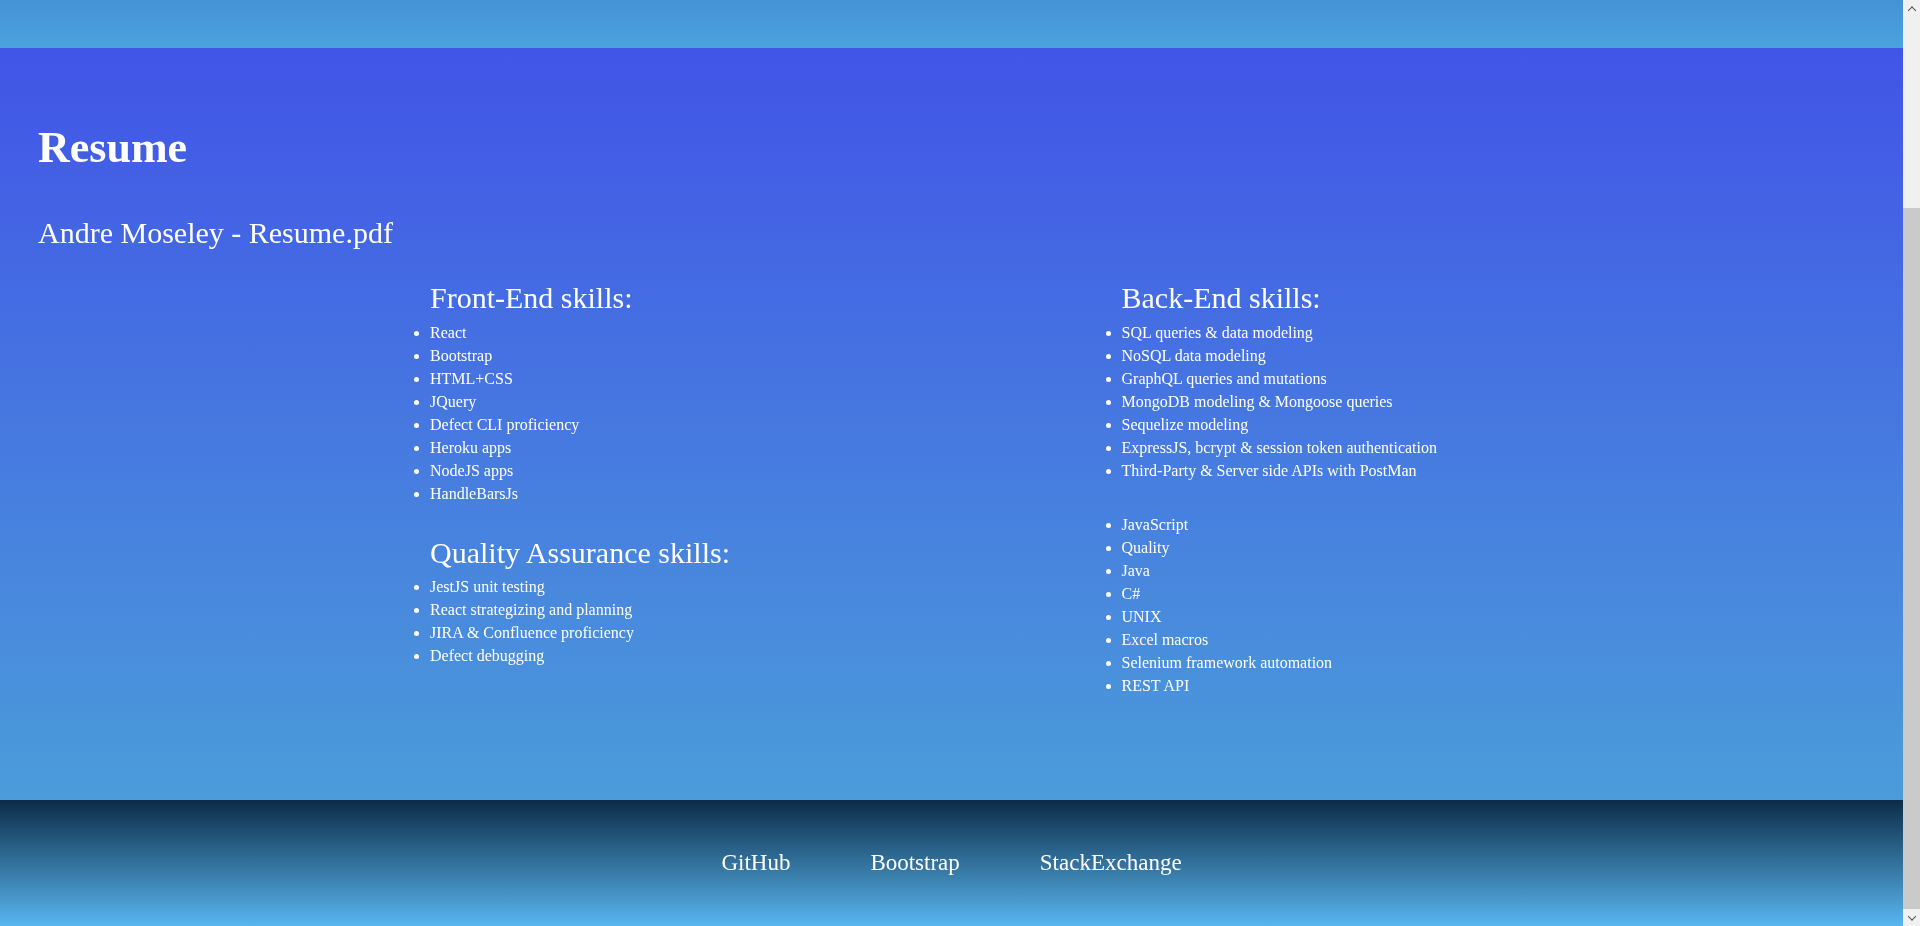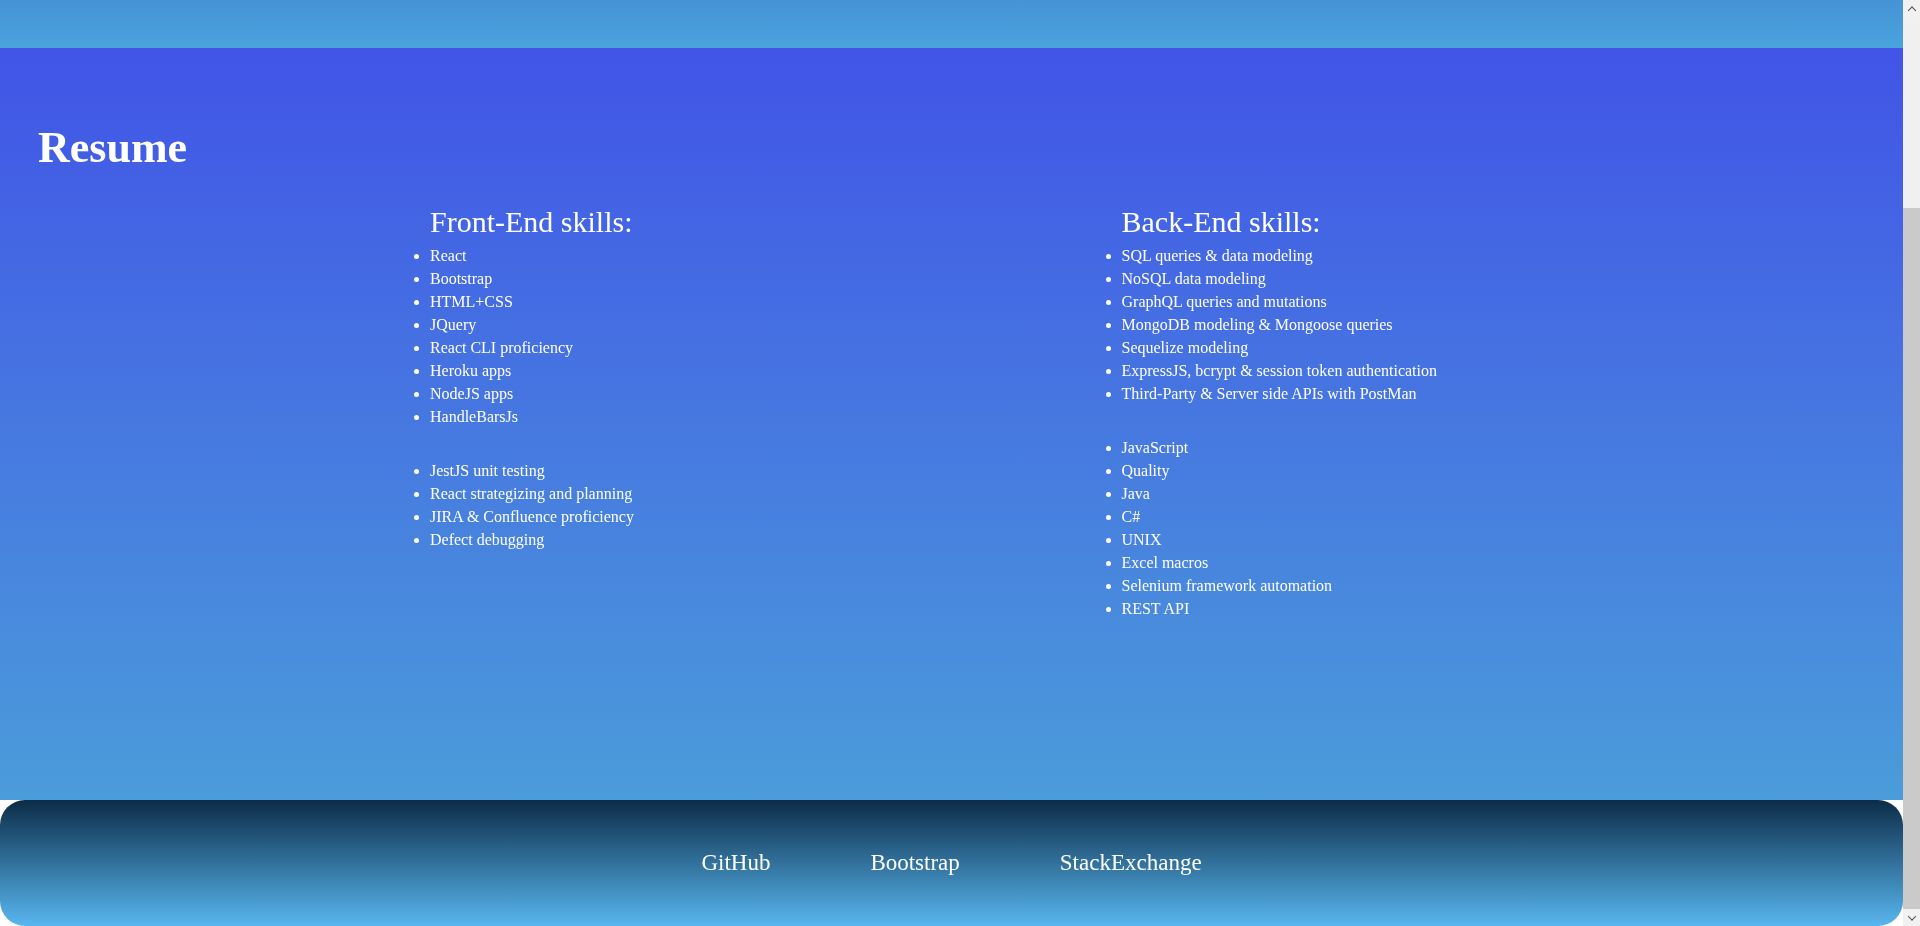--- a/index.html
+++ b/index.html
@@ -80,23 +80,22 @@
     line-height: 23px;
     list-style: disc;
   }
 
   .footer {
     height: 126px;
     background: linear-gradient(180deg, #0c2c48 0%, #58b6ef 100%);
     display: flex;
     align-items: center;
     justify-content: center;
-    gap: 100px;
+    gap: 80px;
     font-size: 23px;
-    border-radius: 25px;
   }
   .footer a {
     color: #ffffff;
     text-decoration: none;
   }
 
   
   .scrollbar {
     position: absolute;
     top: 0; right: 0;
@@ -140,40 +139,42 @@
 <body>
 
 <div class="viewport">
   <div class="content">
 
     <header class="topbar"></header>
 
     <main class="hero">
       <h1 class="page-title">Resume</h1>
 
+      <a class="subtitle" href="#">Andre Moseley - Resume.pdf</a>
 
       <section class="skills">
 
         <div class="sk-col left">
 
           <div class="sk-group">
             <h2>Front-End skills:</h2>
             <ul>
               <li>React</li>
               <li>Bootstrap</li>
               <li>HTML+CSS</li>
               <li>JQuery</li>
-              <li>React CLI proficiency</li>
+              <li>Defect CLI proficiency</li>
               <li>Heroku apps</li>
               <li>NodeJS apps</li>
               <li>HandleBarsJs</li>
             </ul>
           </div>
 
           <div class="sk-group">
+            <h2>Quality Assurance skills:</h2>
             <ul>
               <li>JestJS unit testing</li>
               <li>React strategizing and planning</li>
               <li>JIRA &amp; Confluence proficiency</li>
               <li>Defect debugging</li>
             </ul>
           </div>
 
         </div>
 

